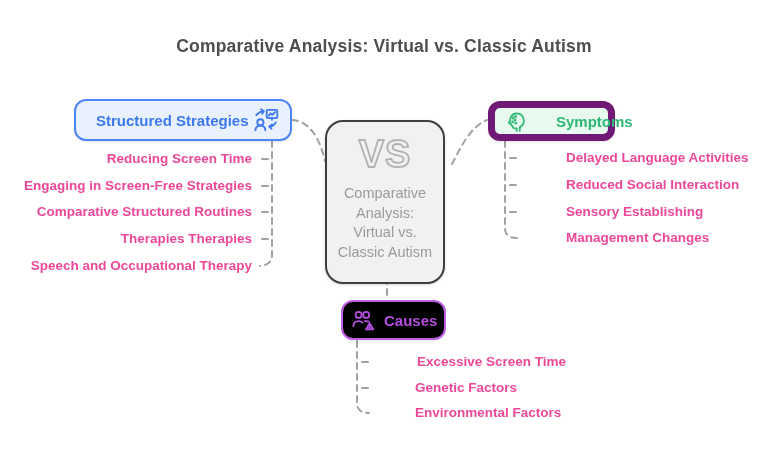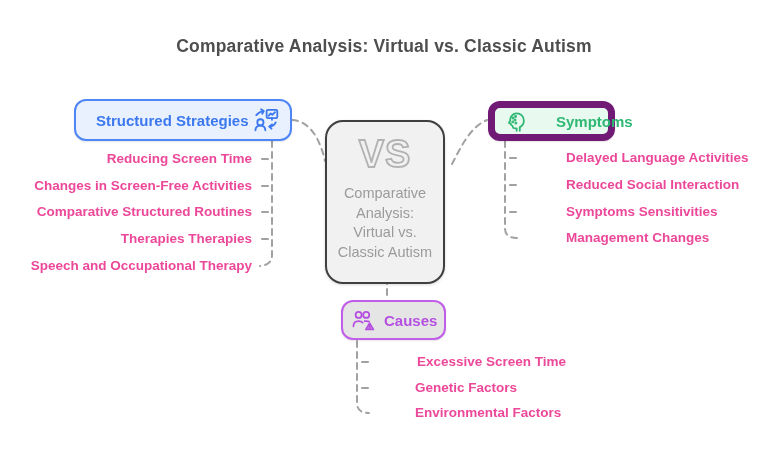--- a/index.html
+++ b/index.html
@@ -25,21 +25,21 @@
   }
   .node-management .label{color:#3c78ee;}
   .node-symptoms{
     left:488px;top:101px;width:127px;height:40px;
     background:#e8f9f0;border:7px solid #701a75;
     padding:0 8px;gap:26px;
   }
   .node-symptoms .label{color:#2eb874;}
   .node-causes{
     left:341px;top:300px;width:105px;height:40px;
-    background:#e5e5e5;border:2px solid #c05de9;
+    background:#000000;border:2px solid #c05de9;
     padding:0 7px;gap:7px;
   }
   .node-causes .label{color:#b44fe0;}
   .node-center{
     left:325px;top:120px;width:120px;height:164px;
     background:#f1f1f1;border:2.5px solid #3f3f3f;border-radius:18px;
     position:absolute;z-index:2;box-sizing:border-box;
     display:flex;flex-direction:column;align-items:center;
     box-shadow:0 1px 3px rgba(0,0,0,.15);
   }
@@ -137,27 +137,27 @@
         <path d="M14.2,13.7 C14.7,13.6 15.1,13.5 15.6,13.5 C16.6,13.5 17.5,13.7 18.3,14.1"></path>
         <path d="M18.9,15.6 L22.5,21.6 H15.3 Z"></path>
         <path d="M18.9,17.8 V19.2"></path>
         <circle cx="18.9" cy="20.3" r="0.45" fill="#b44fe0"></circle>
       </svg>
     </span>
     <span class="label">Causes</span>
   </div>
 
   <div class="item right-align" style="right:516px;top:151px">Reducing Screen Time</div>
-  <div class="item right-align" style="right:516px;top:178px">Changes in Screen-Free Activities</div>
+  <div class="item right-align" style="right:516px;top:178px">Engaging in Screen-Free Strategies</div>
   <div class="item right-align" style="right:516px;top:204px">Comparative Structured Routines</div>
   <div class="item right-align" style="right:516px;top:231px">Therapies Therapies</div>
   <div class="item right-align" style="right:516px;top:258px">Speech and Occupational Therapy</div>
 
   <div class="item" style="left:528px;top:150px">Delayed Language Activities</div>
   <div class="item" style="left:528px;top:177px">Reduced Social Interaction</div>
-  <div class="item" style="left:528px;top:204px">Symptoms Sensitivities</div>
+  <div class="item" style="left:528px;top:204px">Sensory Establishing</div>
   <div class="item" style="left:528px;top:230px">Management Changes</div>
 
   <div class="item" style="left:379px;top:354px">Excessive Screen Time</div>
   <div class="item" style="left:377px;top:380px">Genetic Factors</div>
   <div class="item" style="left:377px;top:405px">Environmental Factors</div>
 
 </div>
 
 </body></html>

